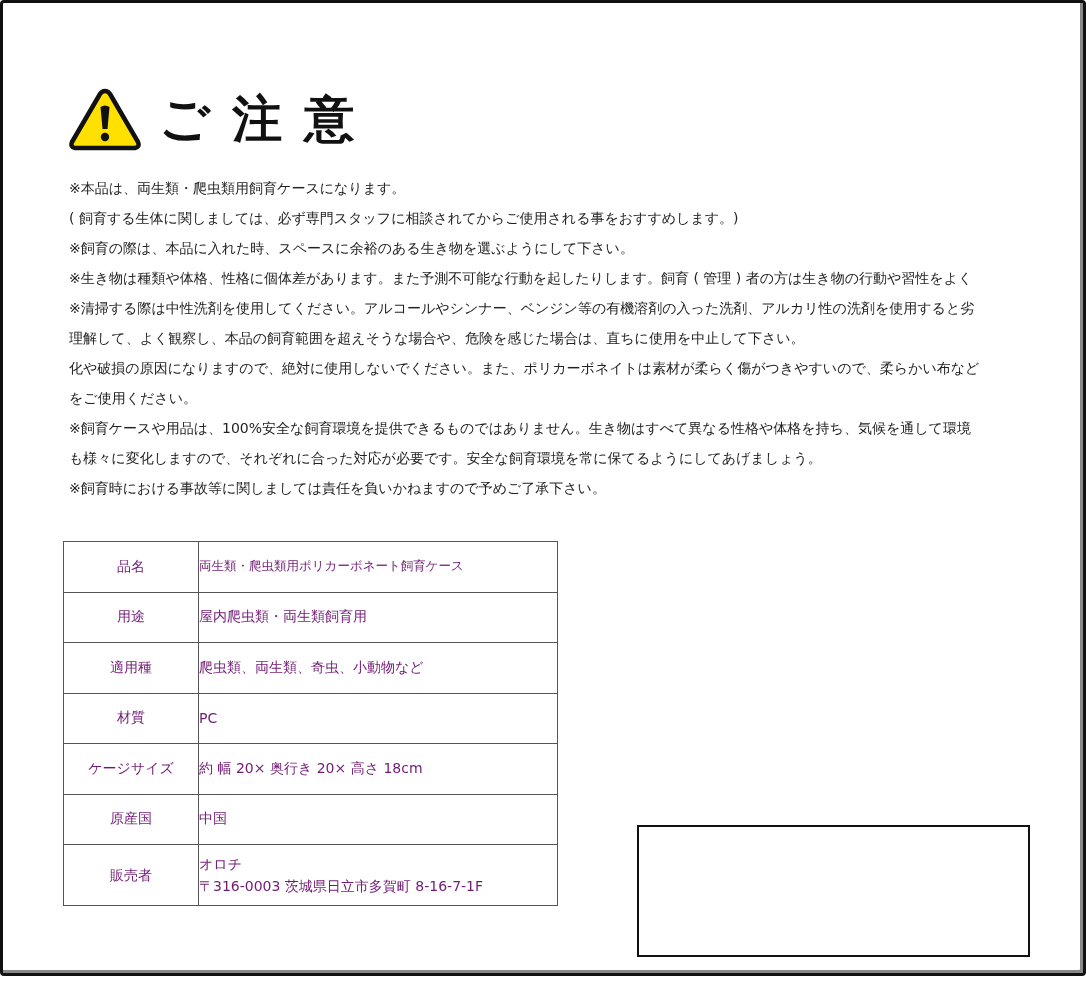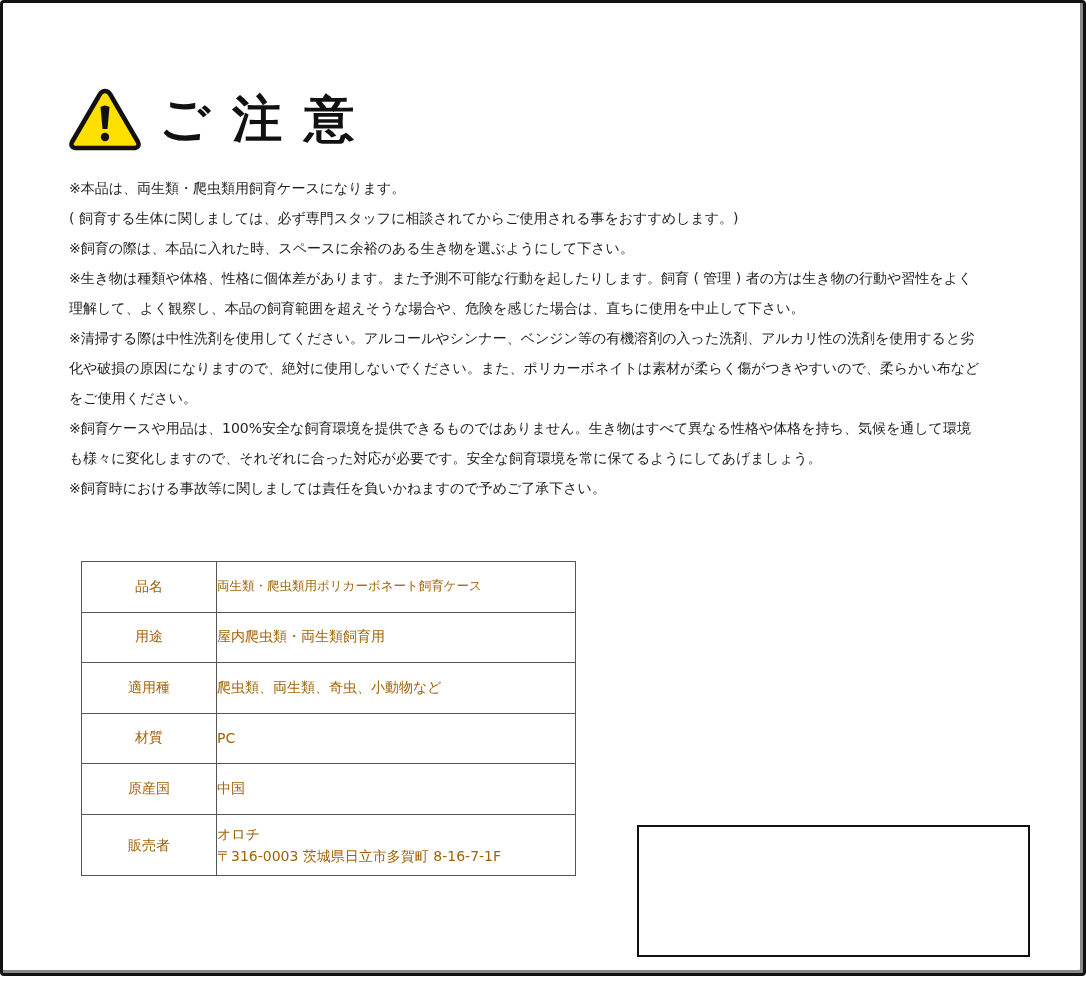--- a/index.html
+++ b/index.html
@@ -29,24 +29,24 @@
       letter-spacing: 22px;
       line-height: 64px;
       font-family: "DejaVu Sans", sans-serif;
     }
     .notes {
       position: absolute; left: 66px; top: 170px; width: 980px;
       font-size: 14px; line-height: 30px; color: #222;
     }
     .notes p { margin: 0; white-space: nowrap; }
     table.spec {
-      position: absolute; left: 78px; top: 538px;
+      position: absolute; left: 60px; top: 538px;
       border-collapse: collapse;
       width: 495px;
-      font-size: 14px; color: #a16207; margin-top: 20px;
+      font-size: 14px; color: #701a75;
     }
     table.spec td {
       border: 1px solid #555;
       height: 49.5px;
       padding: 0;
     }
     table.spec td.k { width: 134px; text-align: center; }
     table.spec td.v { }
     table.spec td.v.small { font-size: 12.5px; }
     table.spec tr.tall td { height: 60px; line-height: 22px; }
@@ -70,22 +70,22 @@
       <circle cx="36" cy="50" r="4.2" fill="#111"></circle>
     </svg>
     <div class="title">ご注意</div>
   </div>
 
   <div class="notes">
     <p>※本品は、両生類・爬虫類用飼育ケースになります。</p>
     <p>( 飼育する生体に関しましては、必ず専門スタッフに相談されてからご使用される事をおすすめします。)</p>
     <p>※飼育の際は、本品に入れた時、スペースに余裕のある生き物を選ぶようにして下さい。</p>
     <p>※生き物は種類や体格、性格に個体差があります。また予測不可能な行動を起したりします。飼育 ( 管理 ) 者の方は生き物の行動や習性をよく</p>
+    <p>※清掃する際は中性洗剤を使用してください。アルコールやシンナー、ベンジン等の有機溶剤の入った洗剤、アルカリ性の洗剤を使用すると劣</p>
     <p>理解して、よく観察し、本品の飼育範囲を超えそうな場合や、危険を感じた場合は、直ちに使用を中止して下さい。</p>
-    <p>※清掃する際は中性洗剤を使用してください。アルコールやシンナー、ベンジン等の有機溶剤の入った洗剤、アルカリ性の洗剤を使用すると劣</p>
     <p>化や破損の原因になりますので、絶対に使用しないでください。また、ポリカーボネイトは素材が柔らく傷がつきやすいので、柔らかい布など</p>
     <p>をご使用ください。</p>
     <p>※飼育ケースや用品は、100%安全な飼育環境を提供できるものではありません。生き物はすべて異なる性格や体格を持ち、気候を通して環境</p>
     <p>も様々に変化しますので、それぞれに合った対応が必要です。安全な飼育環境を常に保てるようにしてあげましょう。</p>
     <p>※飼育時における事故等に関しましては責任を負いかねますので予めご了承下さい。</p>
   </div>
 
   <table class="spec">
     <tbody>
         <tr>
@@ -98,20 +98,24 @@
     </tr>
     <tr>
       <td class="k">適用種</td>
       <td class="v">爬虫類、両生類、奇虫、小動物など</td>
     </tr>
     <tr>
       <td class="k">材質</td>
       <td class="v">PC</td>
     </tr>
     <tr>
+      <td class="k">ケージサイズ</td>
+      <td class="v">約 幅 20× 奥行き 20× 高さ 18cm</td>
+    </tr>
+    <tr>
       <td class="k">原産国</td>
       <td class="v">中国</td>
     </tr>
     <tr class="tall">
       <td class="k">販売者</td>
       <td class="v">
         <div>オロチ</div>
         <div>〒316-0003 茨城県日立市多賀町 8-16-7-1F</div>
       </td>
     </tr>

